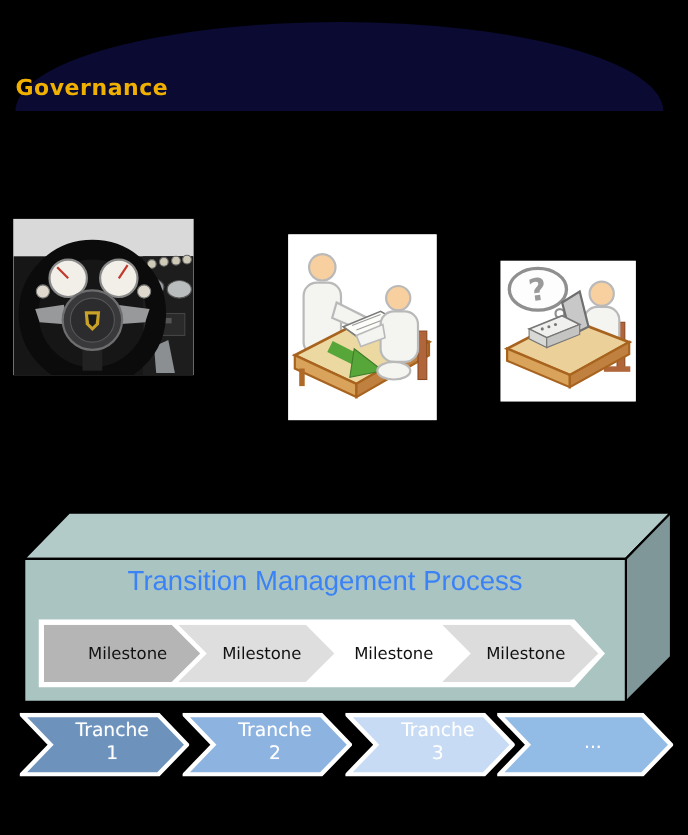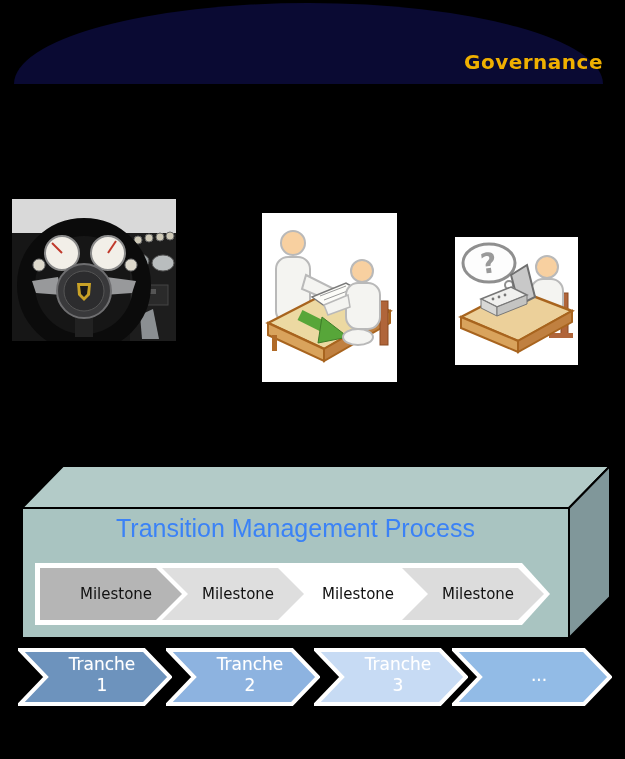--- a/index.html
+++ b/index.html
@@ -2,23 +2,23 @@
 <html><head>
 <meta charset="utf-8">
 <style>
   html,body{margin:0;padding:0;}
   body{width:625px;height:759px;background:#000;overflow:hidden;
        font-family:"DejaVu Sans",sans-serif;}
   .stage{position:relative;width:625px;height:759px;background:#000;}
   .abs{position:absolute;}
 
   
-  .dome{left:14px;top:3px;width:589px;height:81px;
+  .dome{left:14px;top:20px;width:589px;height:81px;
         border-radius:294px 294px 0 0 / 81px 81px 0 0;
-        display:flex;align-items:flex-end;justify-content:flex-end;}
+        display:flex;align-items:flex-end;justify-content:flex-start;}
   .dome-label{font-size:20px;font-weight:bold;letter-spacing:.5px;
               padding-bottom:10px;}
 
   
   .illus{background:#fff;overflow:hidden;}
   .illus svg{display:block;width:100%;height:100%;}
 
   
   .box-svg{left:20px;top:464px;width:592px;height:176px;}
   .box-title{left:22px;top:514px;width:547px;text-align:center;

